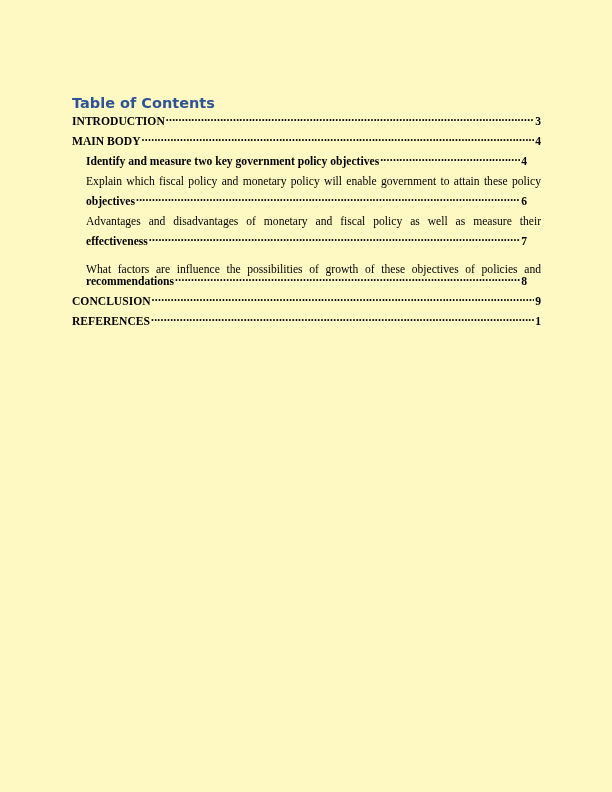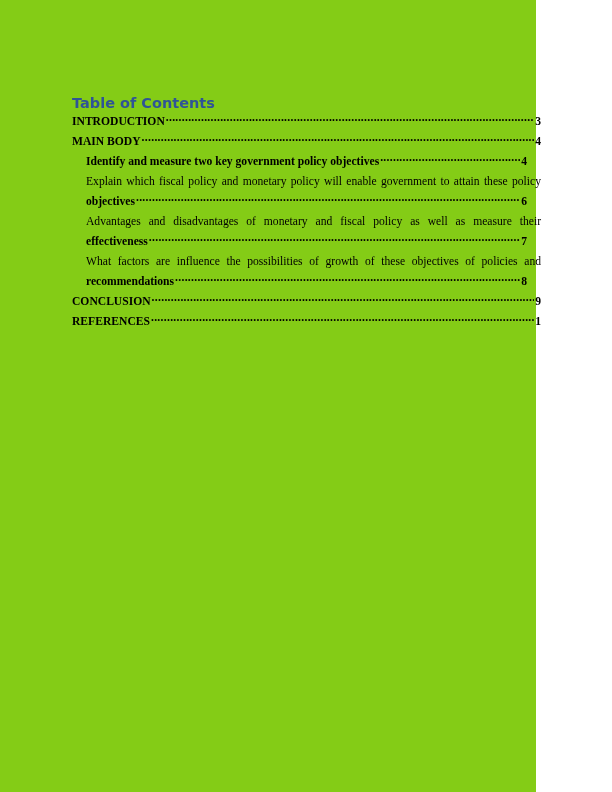--- a/index.html
+++ b/index.html
@@ -11,22 +11,22 @@
       width: 612px;
       height: 792px;
       position: relative;
       overflow: hidden;
       font-family: "Liberation Serif", serif;
       color: #000;
     }
     .page {
       position: absolute;
       left: 0; top: 0;
-      width: 536px; height: 792px;
-      background: #84cc16;
+      width: 612px; height: 792px;
+      background: #fef9c3;
     }
     .toc-title {
       position: absolute;
       left: 72px;
       top: 94px;
       font-family: "DejaVu Sans", sans-serif;
       font-weight: bold;
       font-size: 14.5px;
       color: #2f5496;
       line-height: 18px;
@@ -130,21 +130,21 @@
       </div>
       <div class="entry">
         <span class="label">effectiveness</span>
         <span class="leader"></span>
         <span class="page-num">7</span>
       </div>
     </div>
 
     <div class="multi">
       <div class="first-line">
-        <span style="text-align:justify;text-align-last:justify;width:100%;display:block;">What factors are influence the possibilities of growth of these objectives of policies and</span>
+        <span style="text-align:justify;text-align-last:justify;width:100%;display:block;margin-top:8px;">What factors are influence the possibilities of growth of these objectives of policies and</span>
       </div>
       <div class="entry">
         <span class="label">recommendations</span>
         <span class="leader"></span>
         <span class="page-num">8</span>
       </div>
     </div>
 
     <div class="entry">
       <span class="label">CONCLUSION</span>

